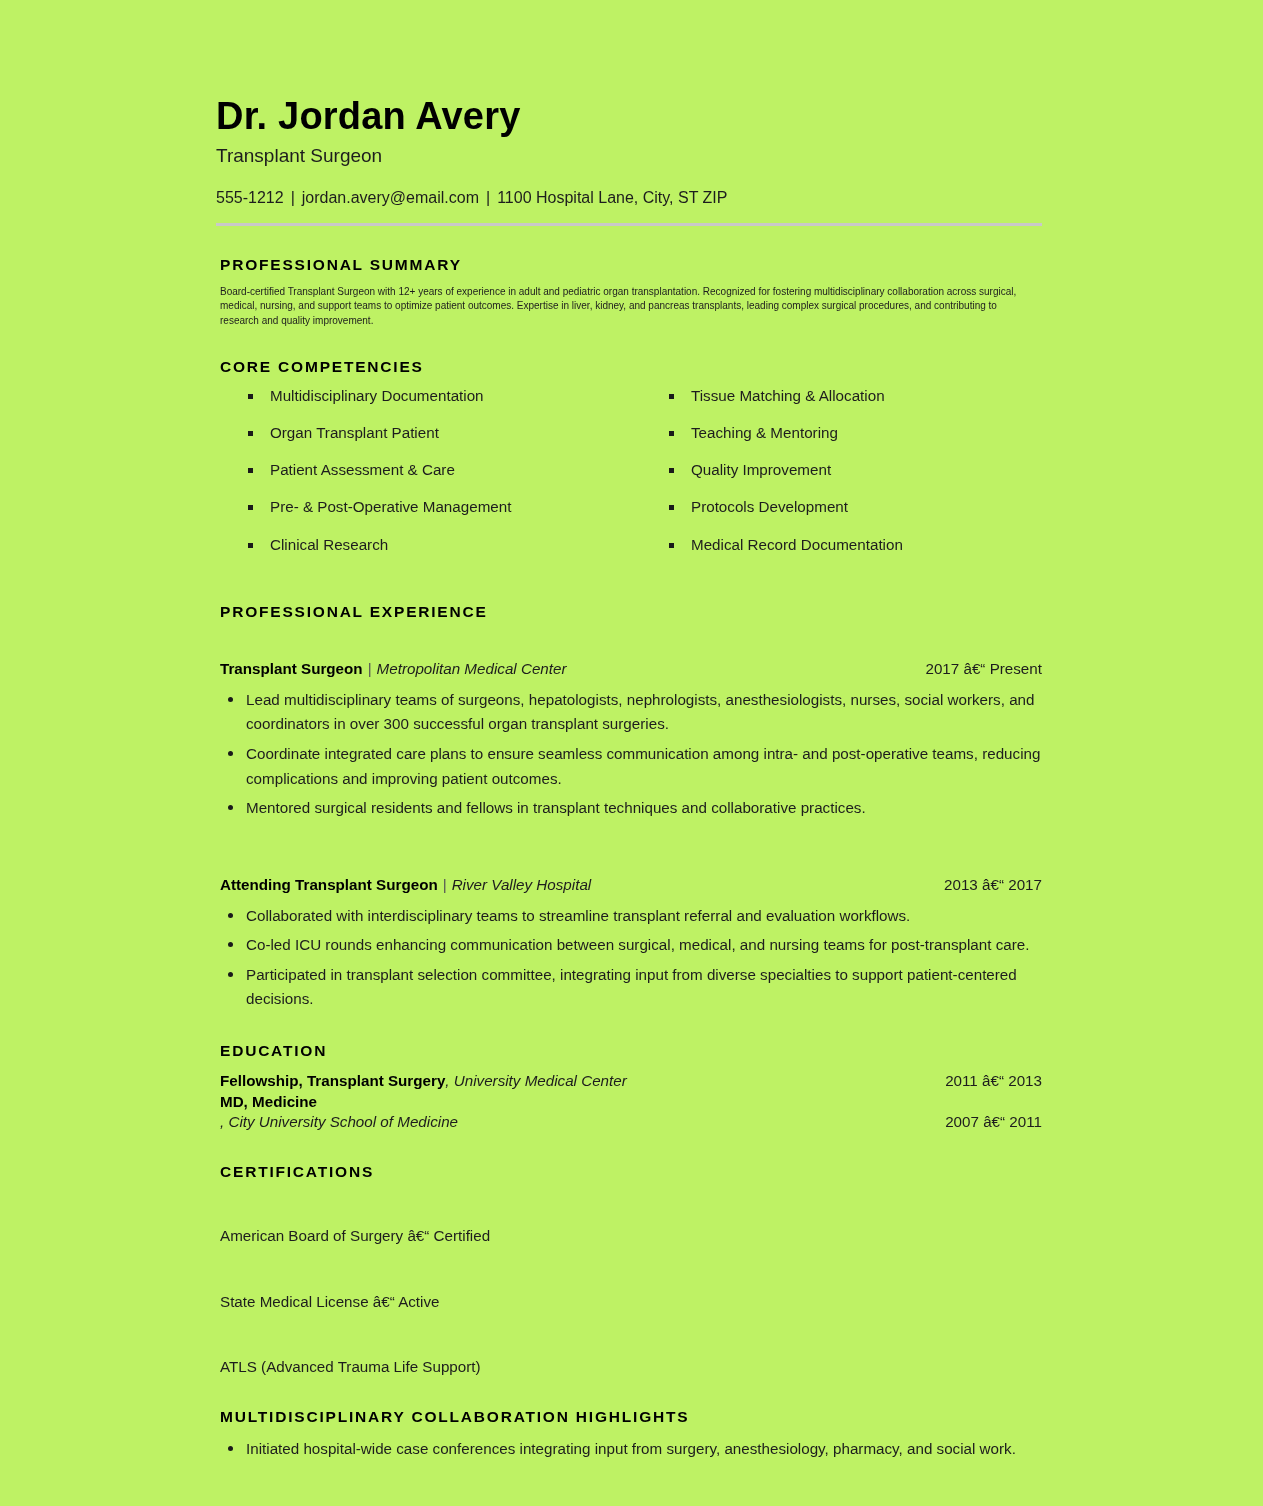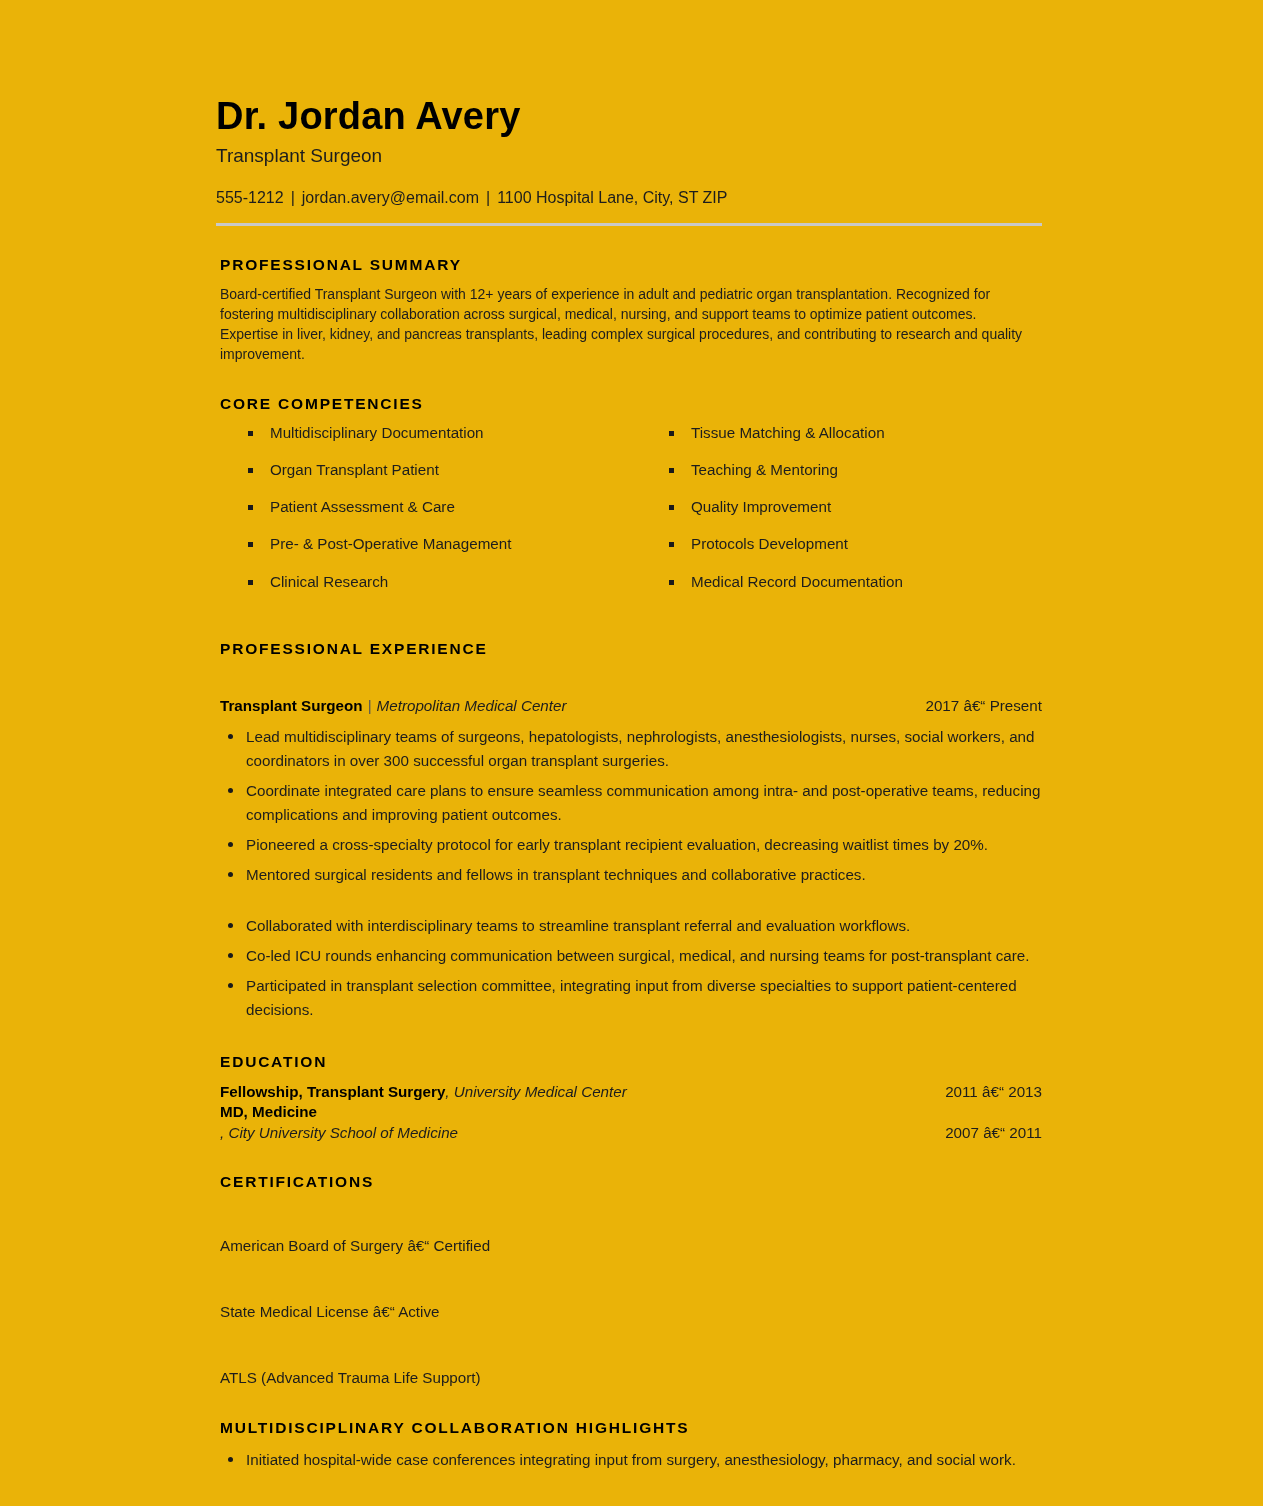--- a/index.html
+++ b/index.html
@@ -13,21 +13,21 @@
     font-family: "Liberation Sans", sans-serif;
     color: #1a1a1a;
     -webkit-font-smoothing: antialiased;
   }
   .page {
     position: relative;
     width: 1263px;
     height: 1506px;
     box-sizing: border-box;
     padding: 0;
-    background: #eab308;
+    background: #bef264;
   }
   .sheet {
     position: absolute;
     left: 216px;
     top: 0;
     width: 826px;
   }
 
   
   .name {
@@ -70,21 +70,21 @@
   }
   .section-heading {
     font-size: 15.5px;
     font-weight: bold;
     letter-spacing: 1.8px;
     text-transform: uppercase;
     color: #000000;
     margin: 0 0 11px 4px;
   }
   .body-text {
-    font-size: 14px;
+    font-size: 10px;
     line-height: 1.42;
     color: #1d1d1d;
     margin: 0 0 0 4px;
     max-width: 810px;
   }
 
   
   .comp-wrap {
     display: flex;
     margin-left: 4px;
@@ -253,26 +253,31 @@
       <div class="job">
         <div class="job-header">
           <div>
             <span class="job-role">Transplant Surgeon</span><span class="job-pipe">|</span><span class="job-org">Metropolitan Medical Center</span>
           </div>
           <div class="job-dates">2017 â€“ Present</div>
         </div>
         <ul class="bullets">
           <li>Lead multidisciplinary teams of surgeons, hepatologists, nephrologists, anesthesiologists, nurses, social workers, and coordinators in over 300 successful organ transplant surgeries.</li>
           <li>Coordinate integrated care plans to ensure seamless communication among intra- and post-operative teams, reducing complications and improving patient outcomes.</li>
-          <li>Pioneered a cross-specialty protocol for early transplant recipient evaluation, decreasing waitlist times by 20%.</li>
           <li>Mentored surgical residents and fellows in transplant techniques and collaborative practices.</li>
         </ul>
       </div>
 
       <div class="job">
+        <div class="job-header">
+          <div>
+            <span class="job-role">Attending Transplant Surgeon</span><span class="job-pipe">|</span><span class="job-org">River Valley Hospital</span>
+          </div>
+          <div class="job-dates">2013 â€“ 2017</div>
+        </div>
         <ul class="bullets">
           <li>Collaborated with interdisciplinary teams to streamline transplant referral and evaluation workflows.</li>
           <li>Co-led ICU rounds enhancing communication between surgical, medical, and nursing teams for post-transplant care.</li>
           <li>Participated in transplant selection committee, integrating input from diverse specialties to support patient-centered decisions.</li>
         </ul>
       </div>
     </div>
 
     <div class="section">
       <div class="section-heading">EDUCATION</div>

